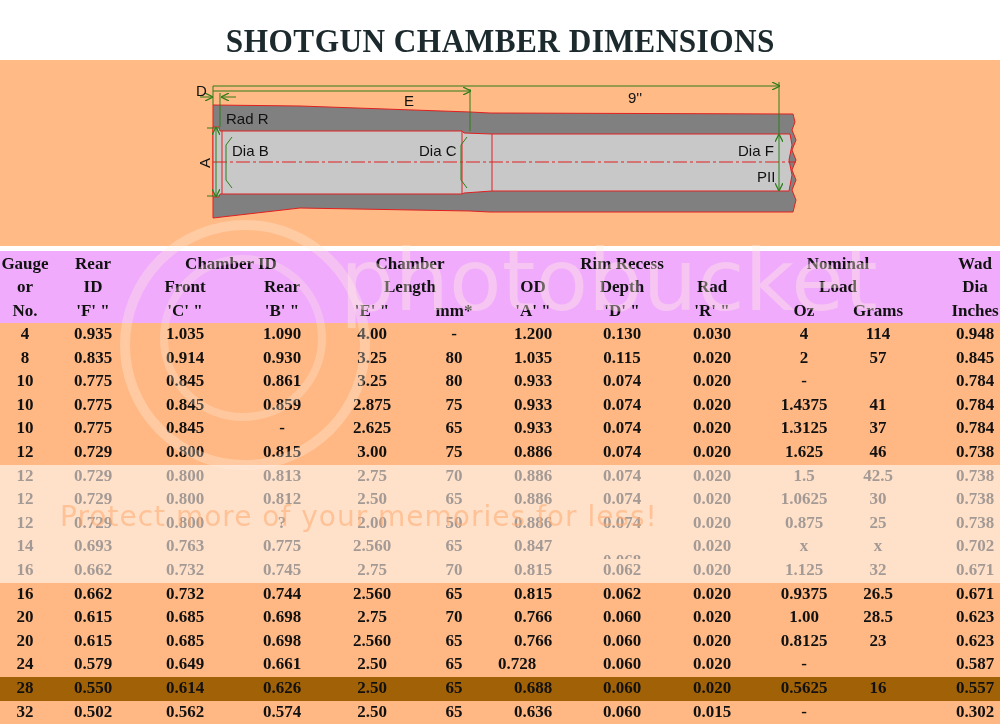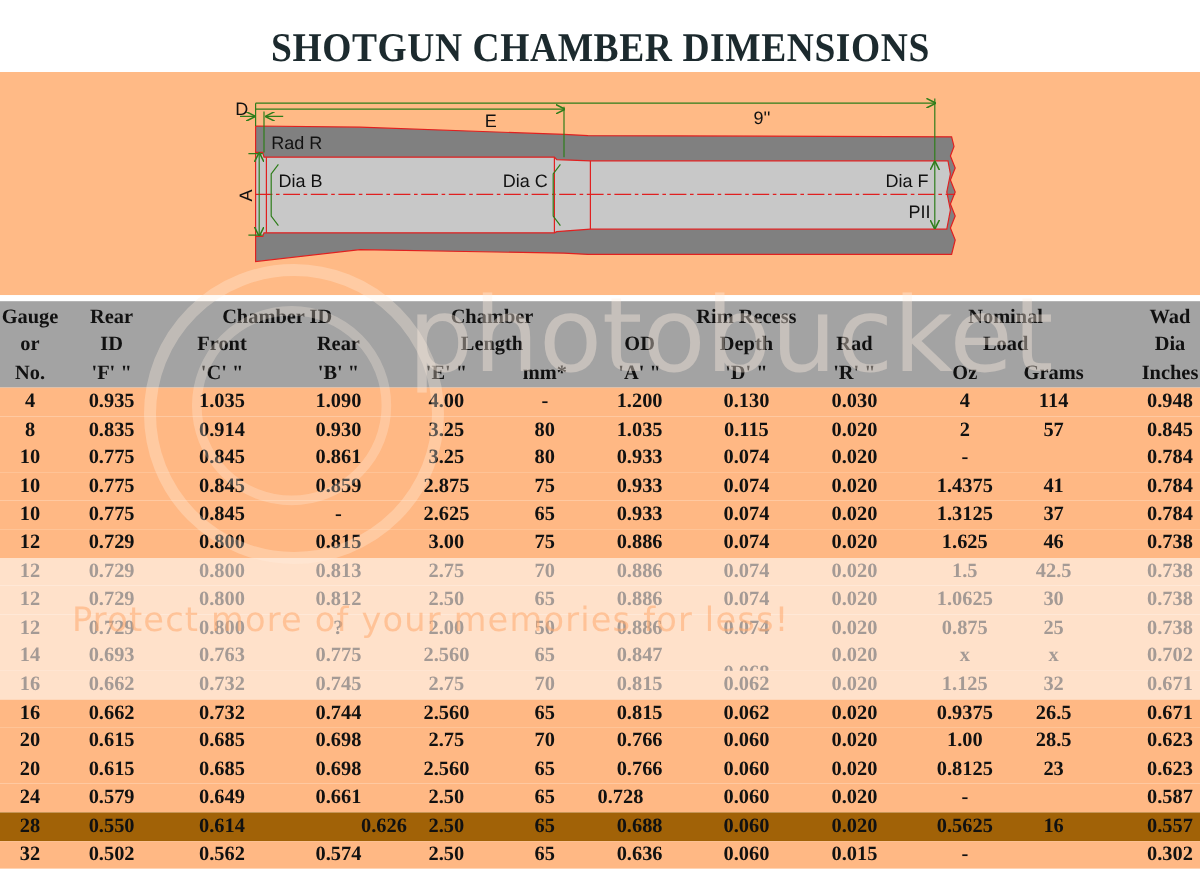--- a/index.html
+++ b/index.html
@@ -22,21 +22,21 @@
   .diagram-panel {
     position: absolute; left: 0; top: 60px; width: 1000px; height: 186px;
     background: #ffba86;
   }
   .diagram-panel svg { position: absolute; left: 0; top: 0; }
   .sep { position: absolute; left: 0; top: 246px; width: 1000px; height: 5px; background: #ffffff; }
 
   .table-wrap { position: absolute; left: 0; top: 251px; width: 1000px; height: 473px; }
   .hdr {
     position: absolute; left: 0; top: 0; width: 1000px; height: 72px;
-    background: #a3a3a3;
+    background: #f0abfc;
   }
   .cell {
     position: absolute; font-weight: bold; font-size: 17px; color: #111;
     white-space: nowrap; transform: translateX(-50%);
   }
   .hcell { font-size: 17px; }
   .rows { position: absolute; left: 0; top: 72px; width: 1000px; }
   .row {
     position: absolute; left: 0; width: 1000px; height: 23.7px;
   }
@@ -363,21 +363,21 @@
         <span class="cell" style="left: 622px;">0.060</span>
         <span class="cell" style="left: 712px;">0.020</span>
         <span class="cell" style="left: 804px;">-</span>
         <span class="cell" style="left: 878px;"></span>
         <span class="cell" style="left: 975px;">0.587</span>
       </div>
       <div class="row white" style="top: 354px;">
         <span class="cell" style="left: 25px;">28</span>
         <span class="cell" style="left: 93px;">0.550</span>
         <span class="cell" style="left: 185px;">0.614</span>
-        <span class="cell" style="left: 282px; margin-left: 38px;">0.626</span>
+        <span class="cell" style="left: 282px;">0.626</span>
         <span class="cell" style="left: 372px;">2.50</span>
         <span class="cell" style="left: 454px;">65</span>
         <span class="cell" style="left: 533px;">0.688</span>
         <span class="cell" style="left: 622px;">0.060</span>
         <span class="cell" style="left: 712px;">0.020</span>
         <span class="cell" style="left: 804px;">0.5625</span>
         <span class="cell" style="left: 878px;">16</span>
         <span class="cell" style="left: 975px;">0.557</span>
       </div>
       <div class="row peach" style="top: 377.6px;">

